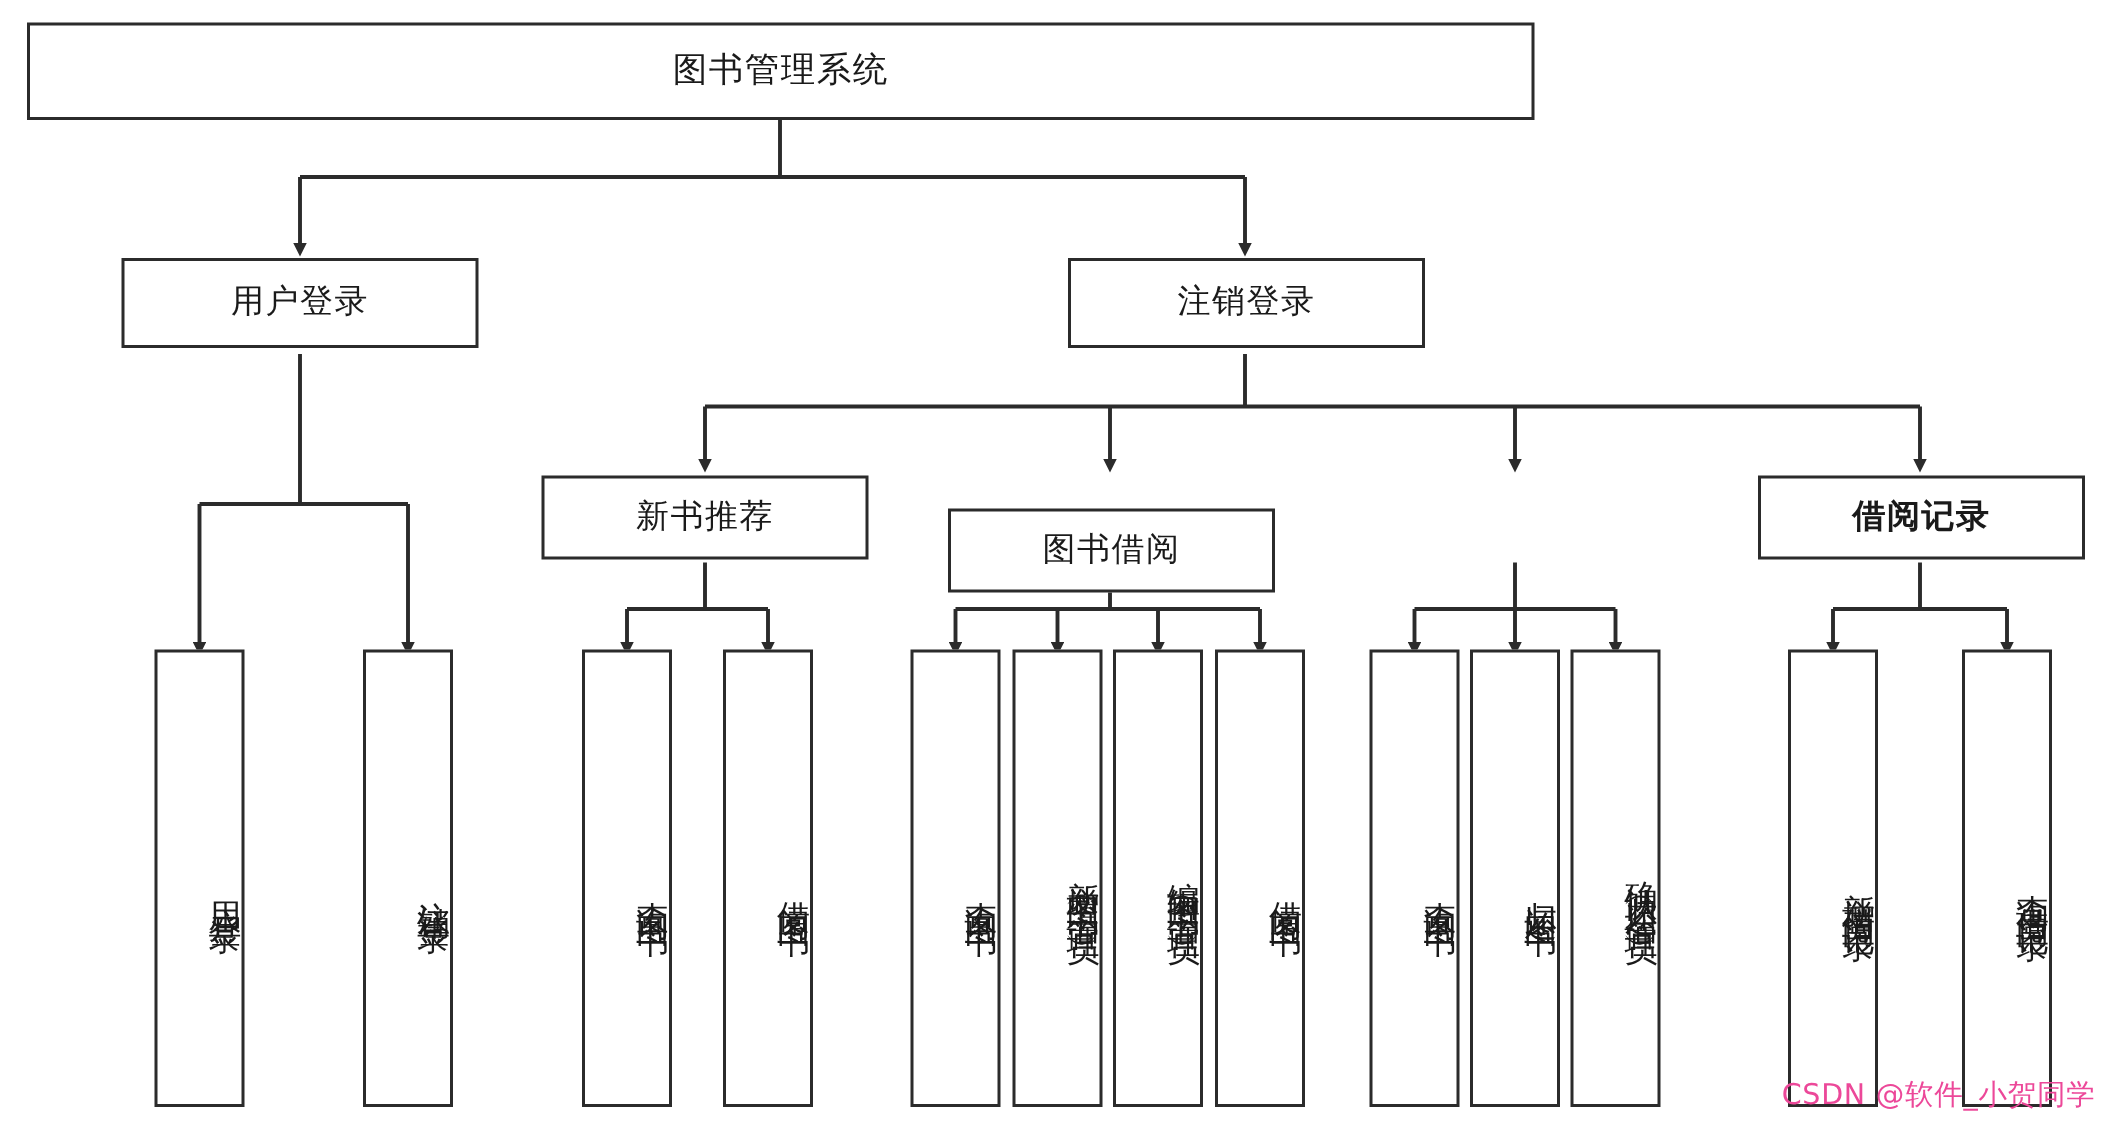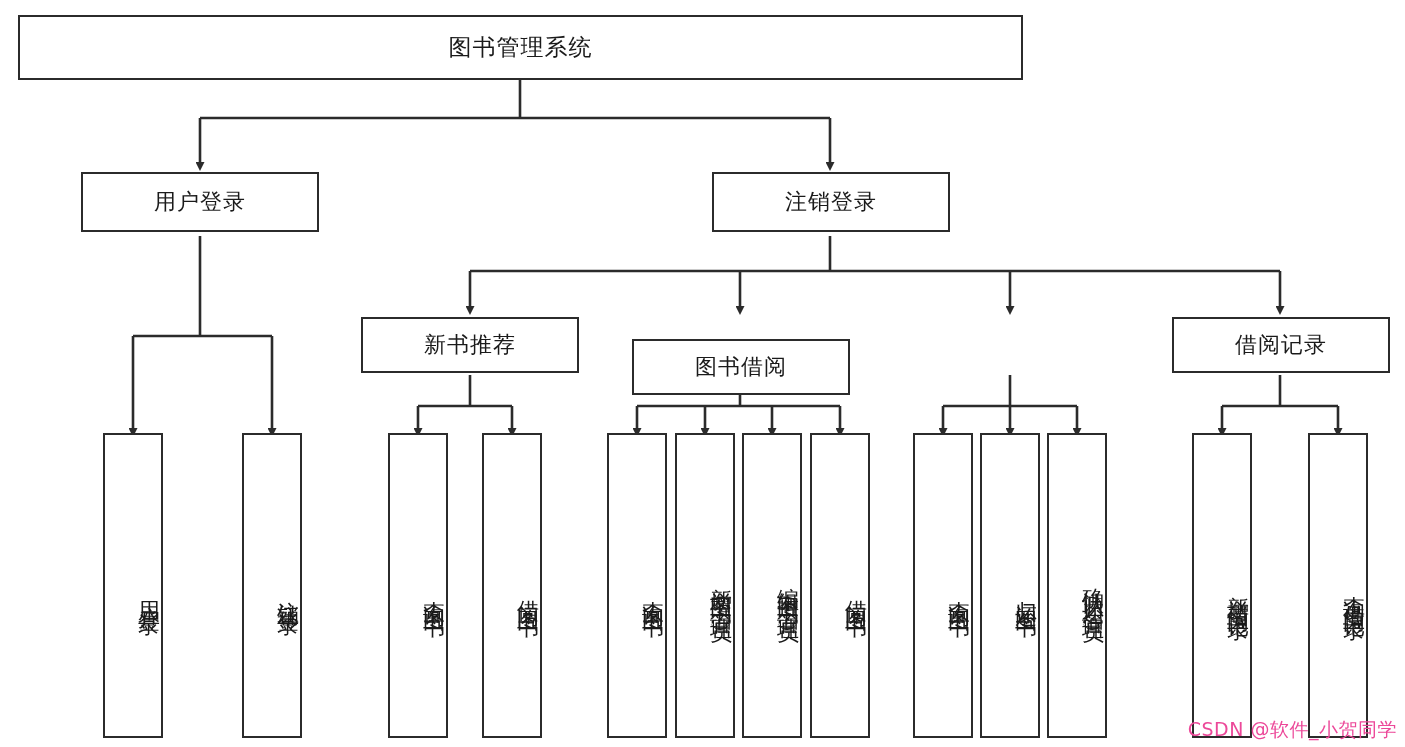--- a/index.html
+++ b/index.html
@@ -137,21 +137,21 @@
   <div class="node node-h" style="left:712px; top:172px; width:238px; height:60px;">
     <span class="node-label">注销登录</span>
   </div>
 
   <div class="node node-h" style="left:361px; top:317px; width:218px; height:56px;">
     <span class="node-label">新书推荐</span>
   </div>
   <div class="node node-h" style="left:632px; top:317px; width:218px; height:56px;margin-top:22px;">
     <span class="node-label">图书借阅</span>
   </div>
-  <div class="node node-h" style="left:1172px; top:317px; width:218px; height:56px;">
+  <div class="node node-h" style="left:1172px; top:317px; width:218px; height:56px;font-weight:bold;">
     <span class="node-label">借阅记录</span>
   </div>
 
   <div class="node node-v" style="left:103px; top:433px; width:60px; height:305px;">
     <span class="node-label">用户登录</span>
   </div>
   <div class="node node-v" style="left:242px; top:433px; width:60px; height:305px;">
     <span class="node-label">注销登录</span>
   </div>
 

